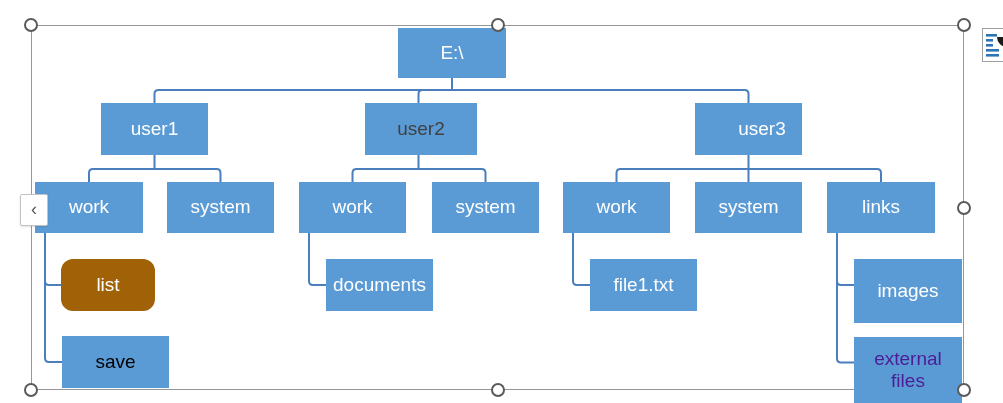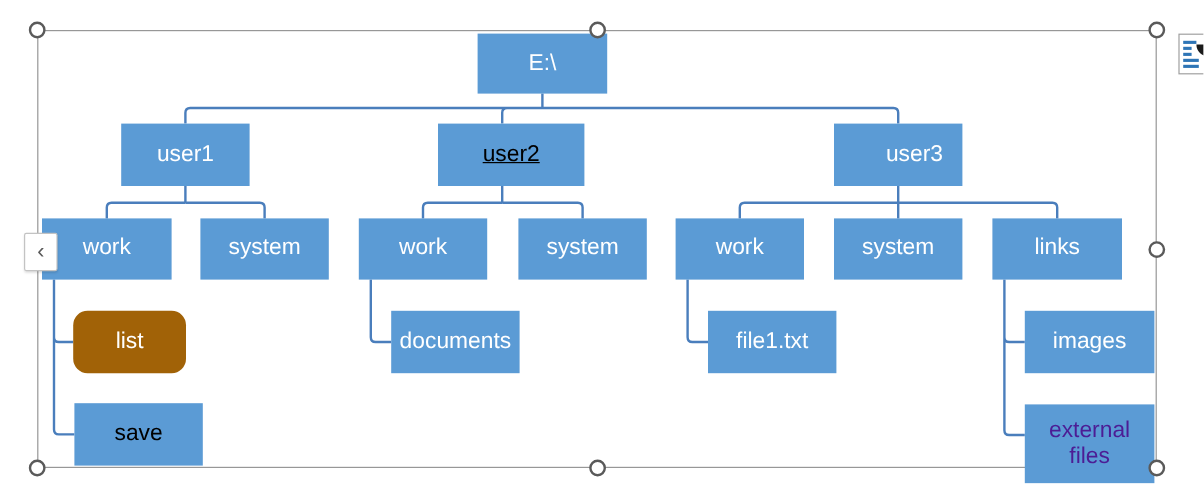--- a/index.html
+++ b/index.html
@@ -46,34 +46,34 @@
 
   <div class="selection-border" id="selection-border" style="left: 31px; top: 25px; width: 933px; height: 365px; border-color: rgb(151, 151, 151);"></div>
 
   <svg id="connector-layer" width="1003" height="403">
       <path d="M452 78 L452 90 M154.5 103 L154.5 94 Q154.5 90 158.5 90 L452 90 M418.5 103 L418.5 94 Q418.5 90 422.5 90 L452 90 M748.5 103 L748.5 94 Q748.5 90 744.5 90 L452 90 M154.5 155 L154.5 169 M89 182 L89 173 Q89 169 93 169 L154.5 169 M220.5 182 L220.5 173 Q220.5 169 216.5 169 L154.5 169 M418.5 155 L418.5 169 M352.5 182 L352.5 173 Q352.5 169 356.5 169 L418.5 169 M485.5 182 L485.5 173 Q485.5 169 481.5 169 L418.5 169 M748.5 155 L748.5 169 M616.5 182 L616.5 173 Q616.5 169 620.5 169 L748.5 169 M748.5 182 L748.5 169 M881 182 L881 173 Q881 169 877 169 L748.5 169 M45 233 L45 281 Q45 285 49 285 L61 285 M45 233 L45 358 Q45 362 49 362 L62 362 M309 233 L309 281 Q309 285 313 285 L326 285 M573 233 L573 281 Q573 285 577 285 L590 285 M837 233 L837 281 Q837 285 841 285 L854 285 M837 233 L837 358.5 Q837 362.5 841 362.5 L854 362.5 " fill="none" stroke="#4A7EBC" stroke-width="2"></path>
     </svg>
 
   <div id="node-layer">
       <div class="diagram-node" style="left: 398px; top: 28px; width: 108px; height: 50px; background: rgb(91, 155, 213); color: rgb(255, 255, 255);">E:\</div>
       <div class="diagram-node" style="left: 101px; top: 103px; width: 107px; height: 52px; background: rgb(91, 155, 213); color: rgb(255, 255, 255);">user1</div>
-      <div class="diagram-node" style="left: 365px; top: 103px; width: 122px; height: 52px; background: rgb(91, 155, 213); color: #000000; text-decoration: underline;">user2</div>
+      <div class="diagram-node" style="left: 365px; top: 103px; width: 112px; height: 52px; background: rgb(91, 155, 213); color: #404040;">user2</div>
       <div class="diagram-node" style="left: 695px; top: 103px; width: 107px; height: 52px; background: rgb(91, 155, 213); color: rgb(255, 255, 255); padding-left: 30px;">user3</div>
       <div class="diagram-node" style="left: 35px; top: 182px; width: 108px; height: 51px; background: rgb(91, 155, 213); color: rgb(255, 255, 255);">work</div>
       <div class="diagram-node" style="left: 167px; top: 182px; width: 107px; height: 51px; background: rgb(91, 155, 213); color: rgb(255, 255, 255);">system</div>
       <div class="diagram-node" style="left: 299px; top: 182px; width: 107px; height: 51px; background: rgb(91, 155, 213); color: rgb(255, 255, 255);">work</div>
       <div class="diagram-node" style="left: 432px; top: 182px; width: 107px; height: 51px; background: rgb(91, 155, 213); color: rgb(255, 255, 255);">system</div>
       <div class="diagram-node" style="left: 563px; top: 182px; width: 107px; height: 51px; background: rgb(91, 155, 213); color: rgb(255, 255, 255);">work</div>
       <div class="diagram-node" style="left: 695px; top: 182px; width: 107px; height: 51px; background: rgb(91, 155, 213); color: rgb(255, 255, 255);">system</div>
       <div class="diagram-node" style="left: 827px; top: 182px; width: 108px; height: 51px; background: rgb(91, 155, 213); color: rgb(255, 255, 255);">links</div>
       <div class="diagram-node" style="left: 61px; top: 259px; width: 94px; height: 52px; background: #a16207; color: rgb(255, 255, 255); border-radius: 12px;">list</div>
       <div class="diagram-node" style="left: 62px; top: 336px; width: 107px; height: 52px; background: rgb(91, 155, 213); color: #000000;">save</div>
       <div class="diagram-node" style="left: 326px; top: 259px; width: 107px; height: 52px; background: rgb(91, 155, 213); color: rgb(255, 255, 255);">documents</div>
       <div class="diagram-node" style="left: 590px; top: 259px; width: 107px; height: 52px; background: rgb(91, 155, 213); color: rgb(255, 255, 255);">file1.txt</div>
-      <div class="diagram-node" style="left: 854px; top: 259px; width: 108px; height: 52px; background: rgb(91, 155, 213); color: rgb(255, 255, 255);">images</div>
+      <div class="diagram-node" style="left: 854px; top: 259px; width: 108px; height: 64px; background: rgb(91, 155, 213); color: rgb(255, 255, 255);">images</div>
       <div class="diagram-node" style="left: 854px; top: 337px; width: 108px; height: 66px; background: rgb(91, 155, 213); color: #4c1d95;">external files</div>
     </div>
 
   <div id="handle-layer">
       <div class="handle" style="left: 24px; top: 18px; border-color: rgb(90, 90, 90); background: rgb(255, 255, 255);"></div>
       <div class="handle" style="left: 490.5px; top: 18px; border-color: rgb(90, 90, 90); background: rgb(255, 255, 255);"></div>
       <div class="handle" style="left: 957px; top: 18px; border-color: rgb(90, 90, 90); background: rgb(255, 255, 255);"></div>
       <div class="handle" style="left: 24px; top: 200.5px; border-color: rgb(90, 90, 90); background: rgb(255, 255, 255);"></div>
       <div class="handle" style="left: 957px; top: 200.5px; border-color: rgb(90, 90, 90); background: rgb(255, 255, 255);"></div>
       <div class="handle" style="left: 24px; top: 383px; border-color: rgb(90, 90, 90); background: rgb(255, 255, 255);"></div>

